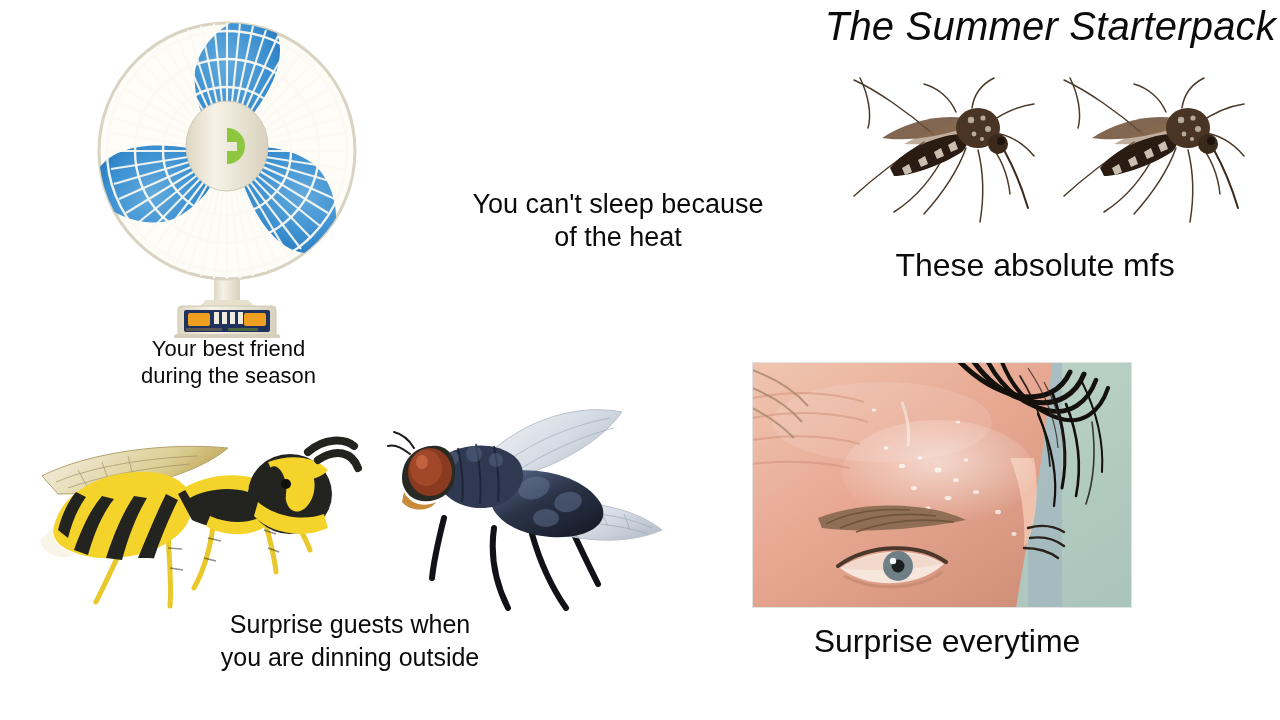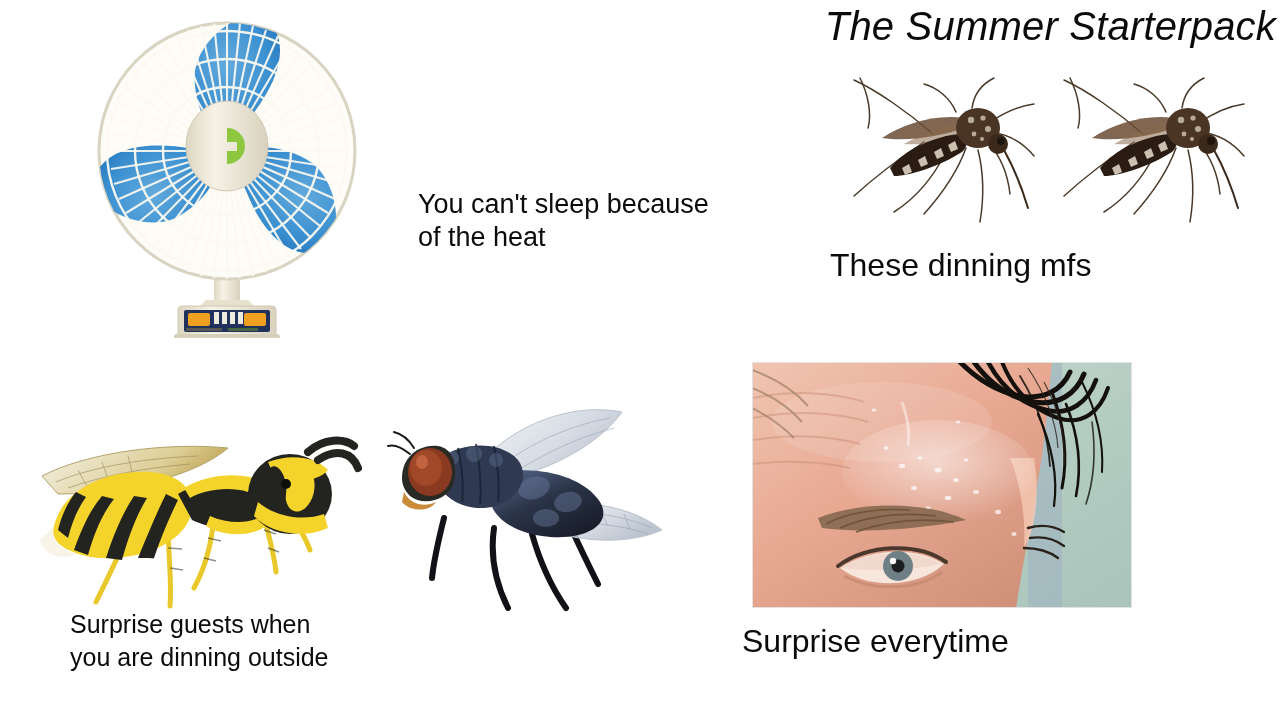--- a/index.html
+++ b/index.html
@@ -14,21 +14,21 @@
   .canvas{position:absolute;inset:0;width:1280px;height:720px;background:#fff;}
 
   
   .meme-title{
     position:absolute;left:0;top:4px;width:1276px;
     text-align:right;
     font-size:40px;font-weight:400;letter-spacing:.2px;
     color:#0b0b0b;line-height:1.1;font-style:italic;
   }
   .cap{
-    position:absolute;text-align:left;color:#0b0b0b;
+    position:absolute;text-align:center;color:#0b0b0b;
     font-weight:400;line-height:1.22;white-space:pre-line;
   }
   .cap-heat{left:418px;top:188px;width:400px;font-size:27px;}
   .cap-mfs{left:830px;top:246px;width:410px;font-size:32px;}
   .cap-fan{left:96px;top:336px;width:265px;font-size:22px;}
   .cap-guests{left:70px;top:608px;width:560px;font-size:25px;line-height:1.32;}
   .cap-sweat{left:742px;top:622px;width:410px;font-size:32px;}
 
   
   .photo{position:absolute;overflow:hidden;background:#fff;}
@@ -161,20 +161,22 @@
       </g>
 
       <ellipse cx="141" cy="128" rx="41" ry="45" fill="url(#bodyGrad)" stroke="#cfc8b4" stroke-width="1"></ellipse>
 
       <g>
         <path d="M141 110 a18 18 0 1 0 0 36 a18 18 0 0 1 0 -36 z" fill="#17529e"></path>
         <path d="M141 110 a18 18 0 0 1 0 36 l0 -13 l10 0 l0 -9 l-10 0 z" fill="#8dc63f"></path>
       </g>
     </svg>
   </div>
+  <div class="cap cap-fan">Your best friend
+during the season</div>
 
   <div class="cap cap-heat">You can't sleep because
 of the heat</div>
 
   <div class="photo" id="mosq-a">
     <svg width="200" height="155" viewBox="0 0 200 155">
       <g stroke="#4a3a2a" stroke-width="1.5" fill="none" stroke-linecap="round">
         <path d="M95 62 C 70 40 38 18 16 8"></path>
         <path d="M22 6 C 30 22 34 42 30 56"></path>
         <path d="M150 52 C 166 40 182 34 196 32"></path>
@@ -245,21 +247,21 @@
         <circle cx="150" cy="57" r="3"></circle>
           <circle cx="136" cy="62" r="2.4"></circle>
         <circle cx="144" cy="67" r="2"></circle>
       </g>
       <circle cx="160" cy="72" r="10" fill="#3b2a1c"></circle>
       <circle cx="163" cy="69" r="4" fill="#1d140d"></circle>
       <path d="M166 78 C 176 96 184 116 190 136" stroke="#3b2a1c" stroke-width="2" fill="none" stroke-linecap="round"></path>
     </svg>
   </div>
 
-  <div class="cap cap-mfs">These dinning mfs</div>
+  <div class="cap cap-mfs">These absolute mfs</div>
 
   <div class="photo" id="wasp-photo">
     <svg width="368" height="235" viewBox="0 0 368 235">
       <defs>
         <linearGradient id="waspWing" x1="0" y1="0" x2="1" y2="0.3">
           <stop offset="0%" stop-color="#f4f1e8" stop-opacity=".95"></stop>
           <stop offset="70%" stop-color="#d9c98a" stop-opacity=".9"></stop>
           <stop offset="100%" stop-color="#b99c44" stop-opacity=".9"></stop>
         </linearGradient>
       </defs>

